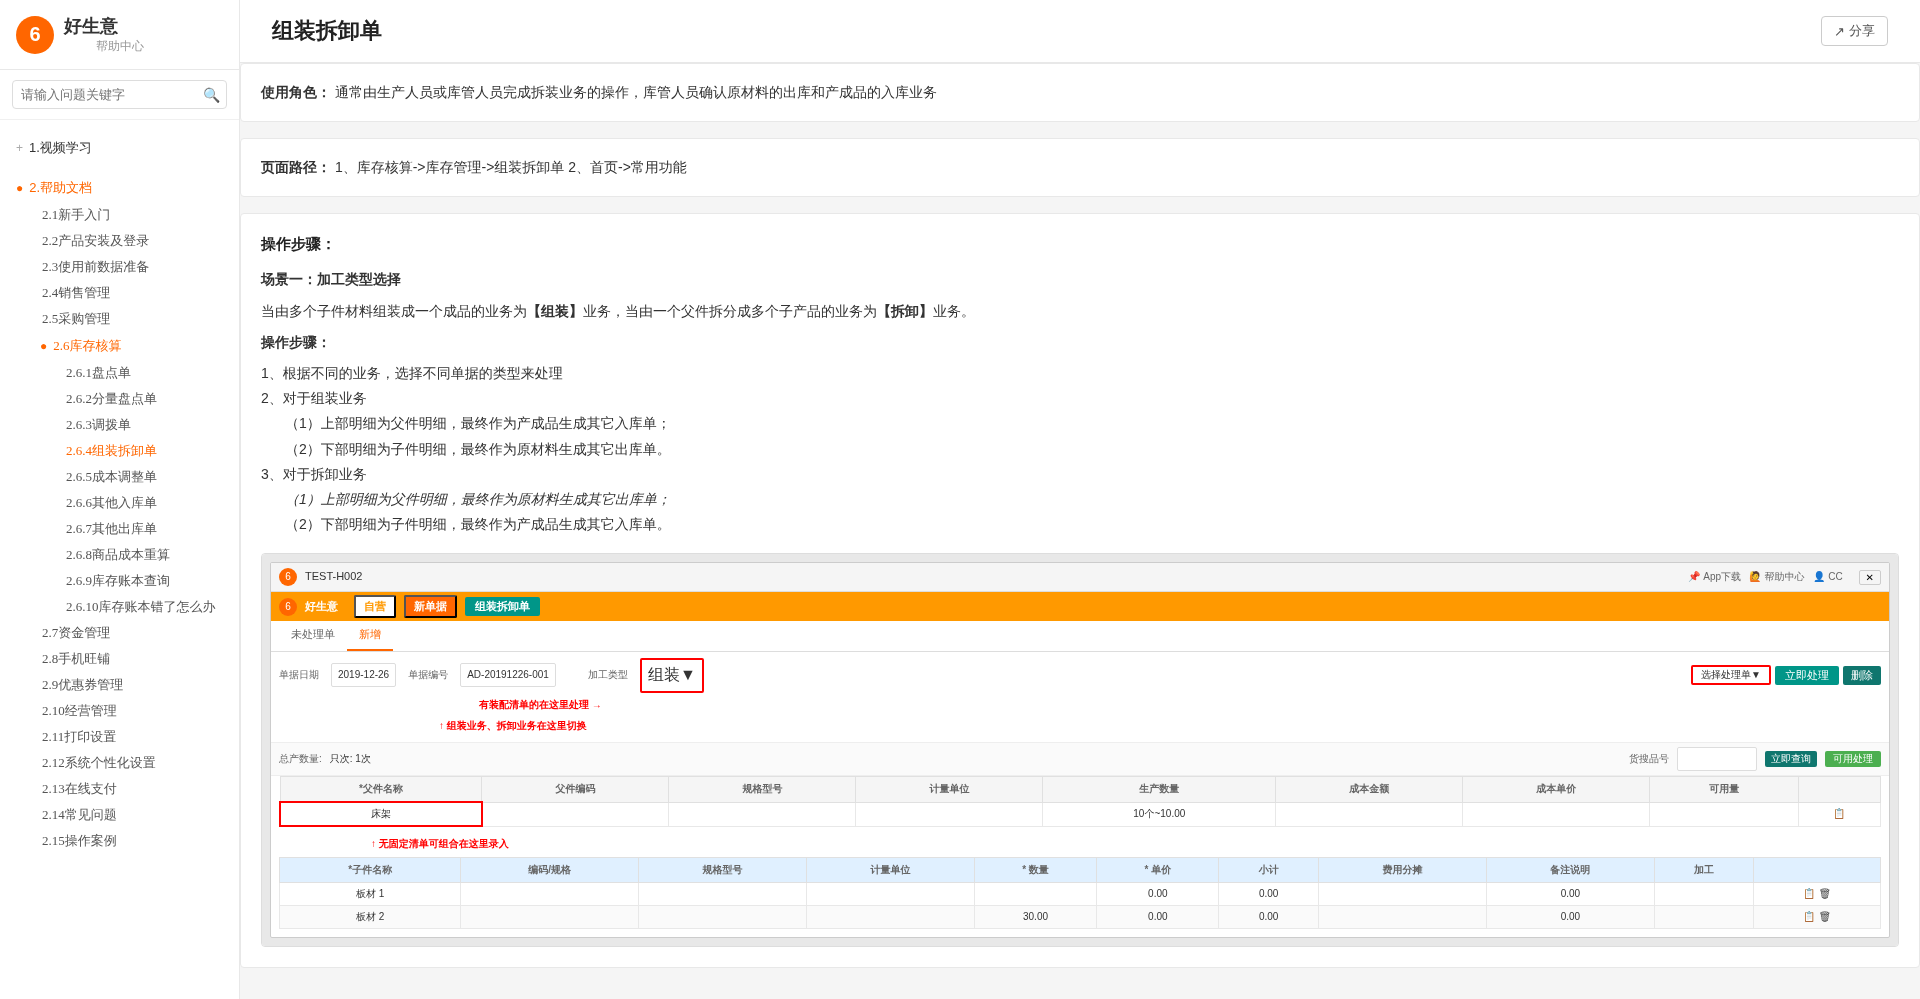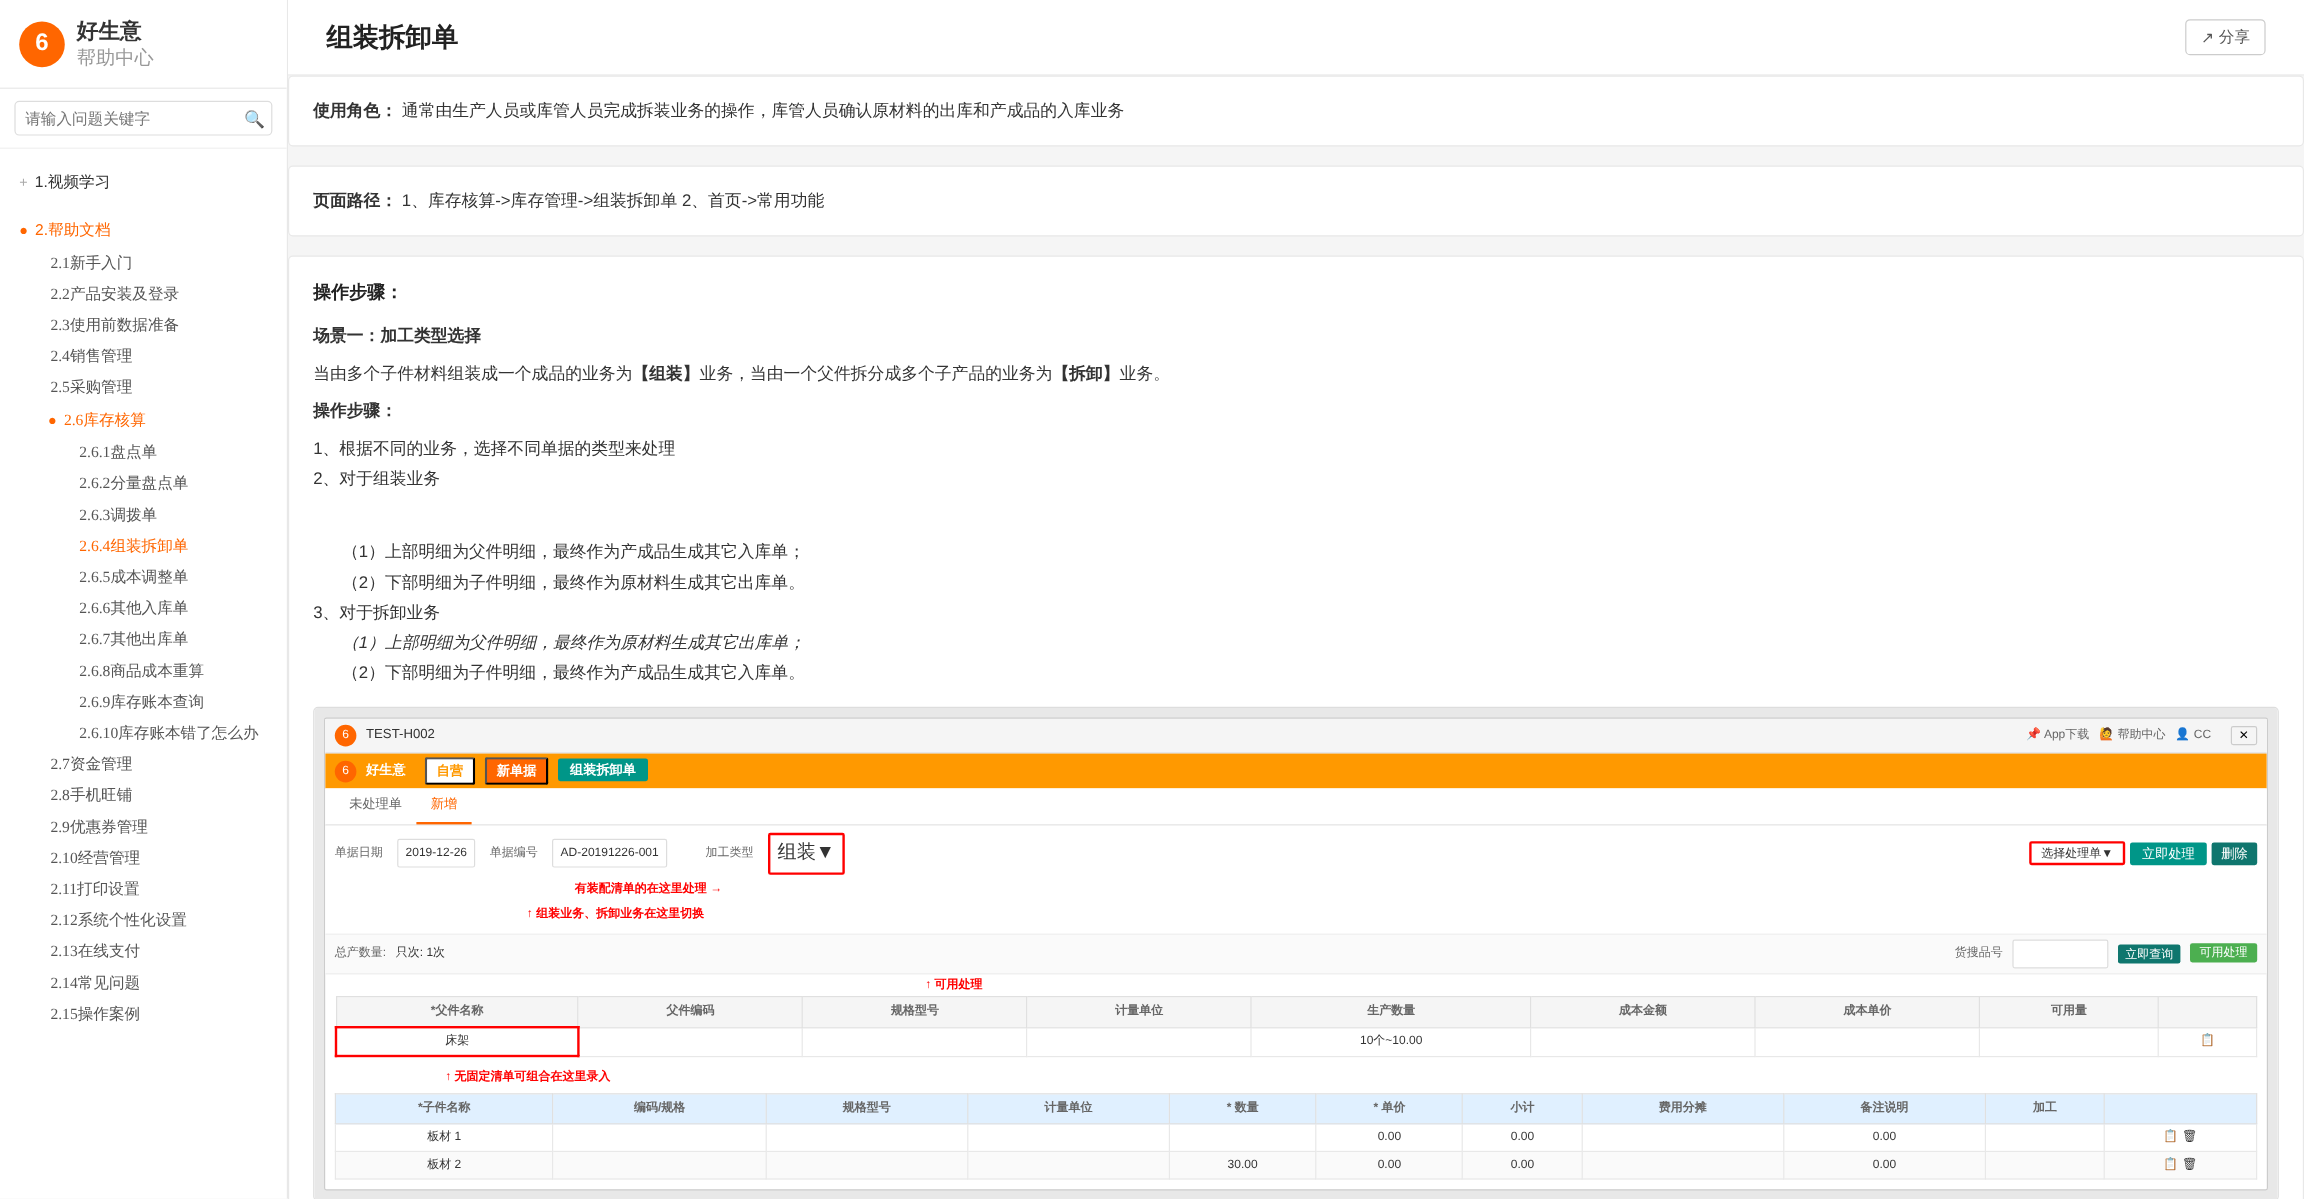--- a/index.html
+++ b/index.html
@@ -26,21 +26,21 @@
     .logo-circle {
       width: 38px; height: 38px;
       background: #f60;
       border-radius: 50%;
       display: flex; align-items: center; justify-content: center;
       color: #fff; font-size: 20px; font-weight: bold;
       margin-right: 10px;
       flex-shrink: 0;
     }
     .logo-title { font-size: 18px; font-weight: bold; color: #333; }
-    .logo-subtitle { font-size: 16px; color: #999; }
+    .logo-subtitle { font-size: 12px; color: #999; margin-left: 32px; }
 
     #search-bar {
       padding: 10px 12px;
       border-bottom: 1px solid #f0f0f0;
     }
     #search-bar input {
       width: 100%;
       border: 1px solid #ddd;
       border-radius: 4px;
       padding: 6px 28px 6px 8px;
@@ -276,21 +276,21 @@
     <div class="info-block" style="padding-bottom:20px;">
       <div class="section-title">操作步骤：</div>
 
       <p class="bold">场景一：加工类型选择</p>
       <p style="margin: 6px 0;">
         当由多个子件材料组装成一个成品的业务为<span class="bold">【组装】</span>业务，当由一个父件拆分成多个子产品的业务为<span class="bold">【拆卸】</span>业务。
       </p>
       <p class="bold" style="margin: 6px 0;">操作步骤：</p>
       <p>1、根据不同的业务，选择不同单据的类型来处理</p>
       <p>2、对于组装业务</p>
-      <p style="padding-left:24px;margin-top:36px;">（1）上部明细为父件明细，最终作为产成品生成其它入库单；</p>
+      <p style="padding-left:24px;">（1）上部明细为父件明细，最终作为产成品生成其它入库单；</p>
       <p style="padding-left:24px;">（2）下部明细为子件明细，最终作为原材料生成其它出库单。</p>
       <p>3、对于拆卸业务</p>
       <p style="padding-left:24px;font-style:italic;">（1）上部明细为父件明细，最终作为原材料生成其它出库单；</p>
       <p style="padding-left:24px;">（2）下部明细为子件明细，最终作为产成品生成其它入库单。</p>
 
       <div class="screenshot-wrap">
         <div class="screenshot-inner">
           <div class="app-window">
 
             <div class="app-topbar">
@@ -348,21 +348,20 @@
               <span style="font-size:10px;">只次: 1次</span>
               <span style="flex:1;"></span>
               <span style="font-size:10px; color:#666;">货搜品号</span>
               <span class="form-input" style="width:80px; font-size:10px; display:inline-block;">&nbsp;&nbsp;&nbsp;&nbsp;&nbsp;&nbsp;&nbsp;&nbsp;&nbsp;&nbsp;&nbsp;</span>
               <button class="orange-btn" style="font-size:10px; padding:1px 6px;">立即查询</button>
 
               <div style="position:relative;">
                 <button style="background:#4caf50; color:#fff; border:none; border-radius:2px; padding:1px 8px; font-size:10px; cursor:pointer;">可用处理</button>
               </div>
             </div>
-            <div style="padding-left: 500px; color:red; font-size:10px; font-weight:bold;">↑ 可用处理</div>
 
             <div class="table-wrap">
               <table class="mini-table">
                 <thead>
                   <tr>
                     <th>*父件名称</th>
                     <th>父件编码</th>
                     <th>规格型号</th>
                     <th>计量单位</th>
                     <th>生产数量</th>

